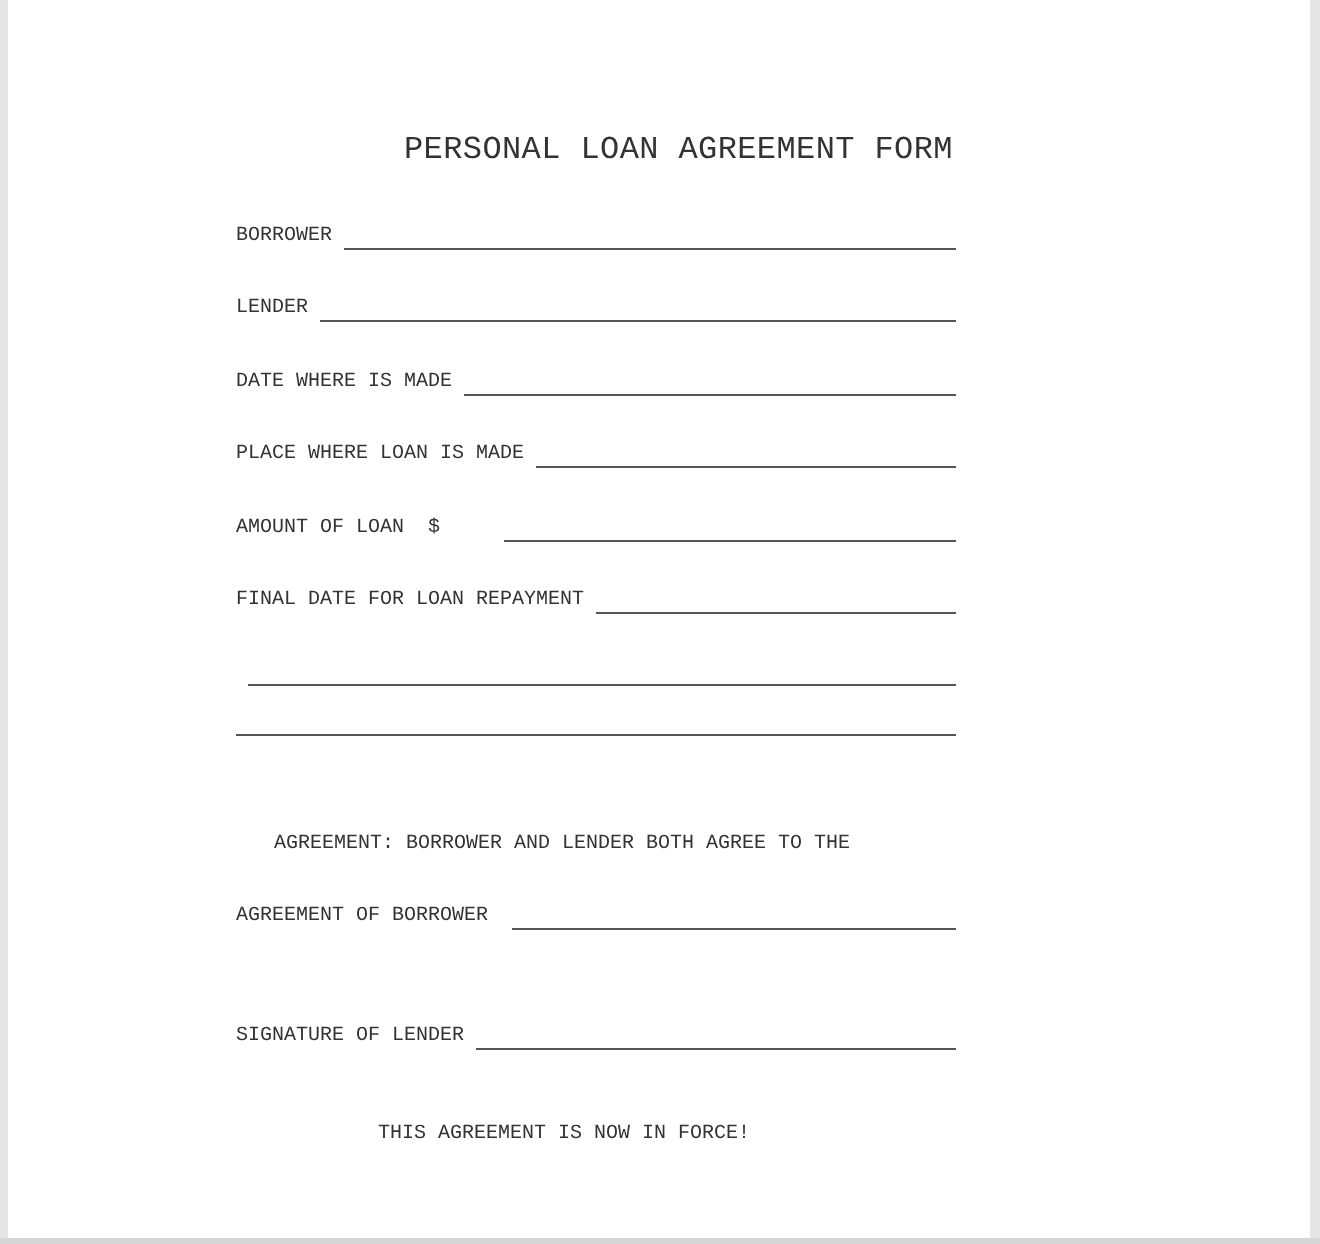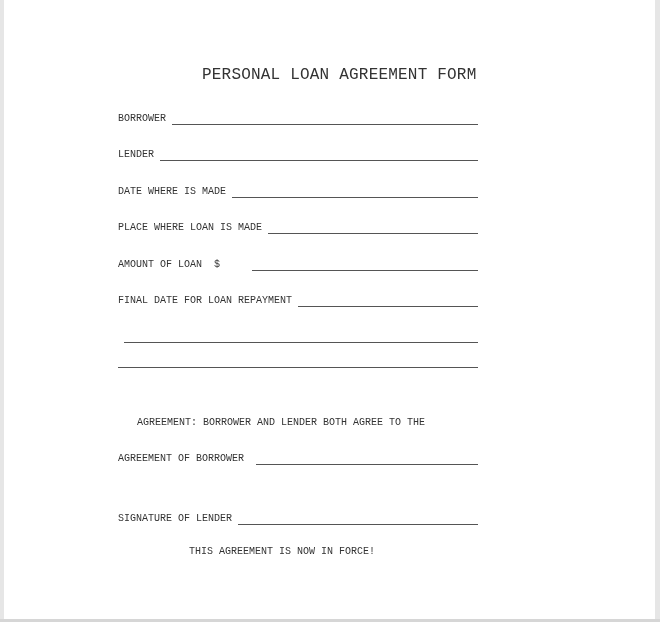--- a/index.html
+++ b/index.html
@@ -44,21 +44,21 @@
     }
     .full-line {
       position: absolute; left: 118px; width: 360px; top: 367px;
       border-bottom: 1px solid #555555; height: 0;
     }
     .agreement {
       position: absolute; left: 137px; top: 393px;
       font-size: 10px; line-height: 12px; white-space: pre; margin-top: 24px;
     }
     .force {
-      position: absolute; left: 189px; top: 546px;
+      position: absolute; left: 189px; top: 562px;
       font-size: 10px; white-space: pre; text-align: center;
     }
   </style>
 </head>
 <body>
 
 <div class="edge-left"></div>
 <div class="page"></div>
 <div class="edge-right"></div>
 <div class="edge-bottom"></div>

